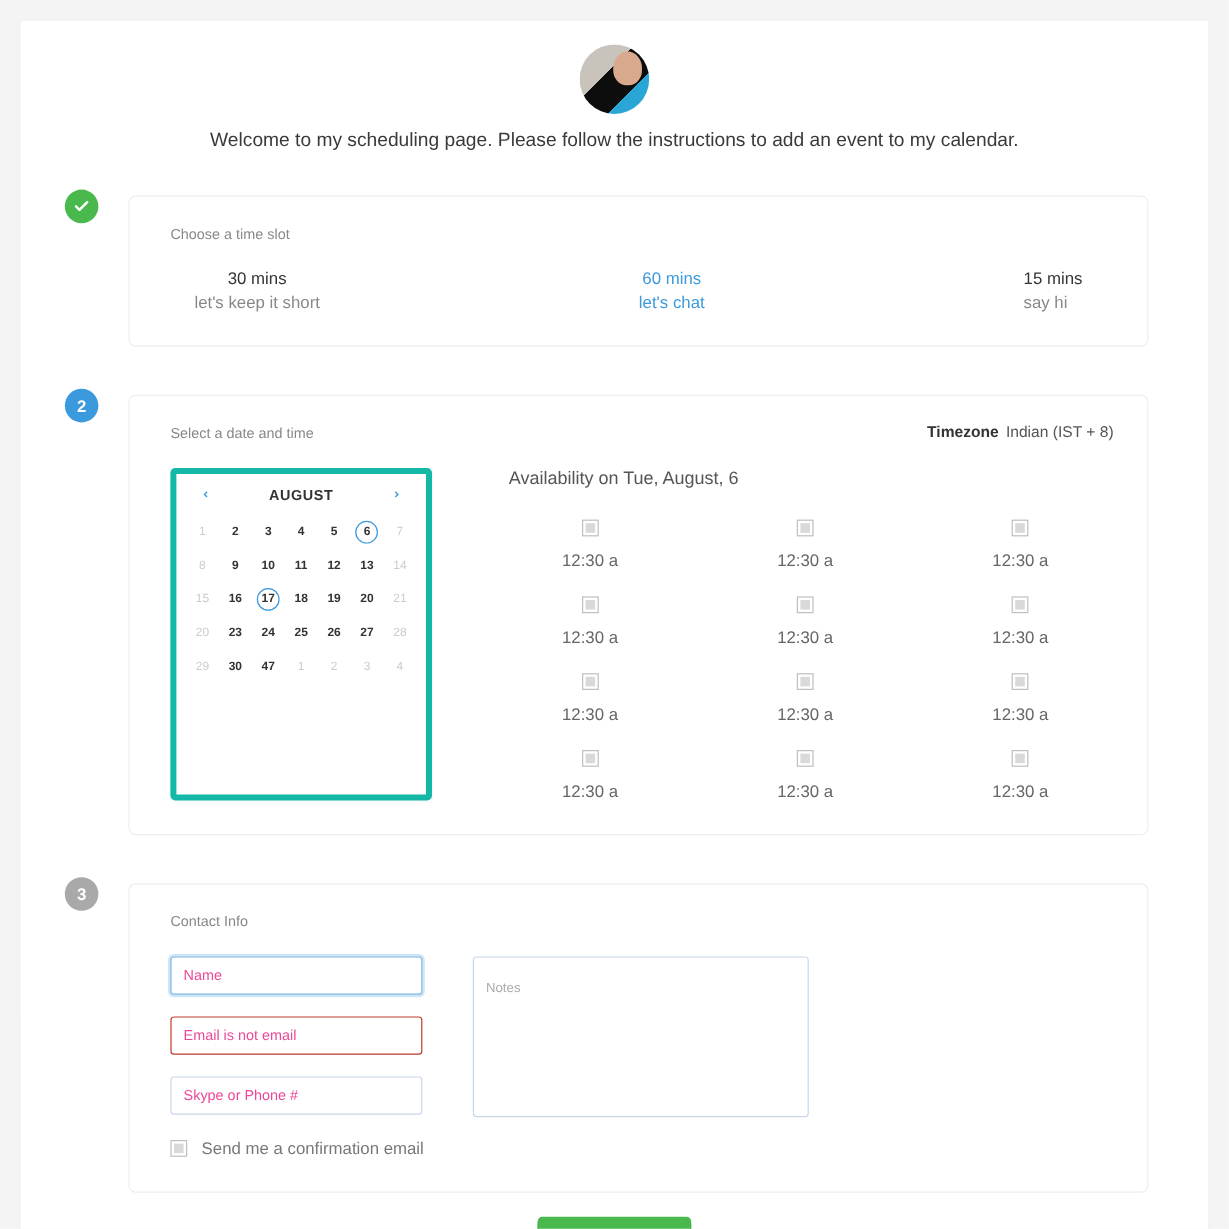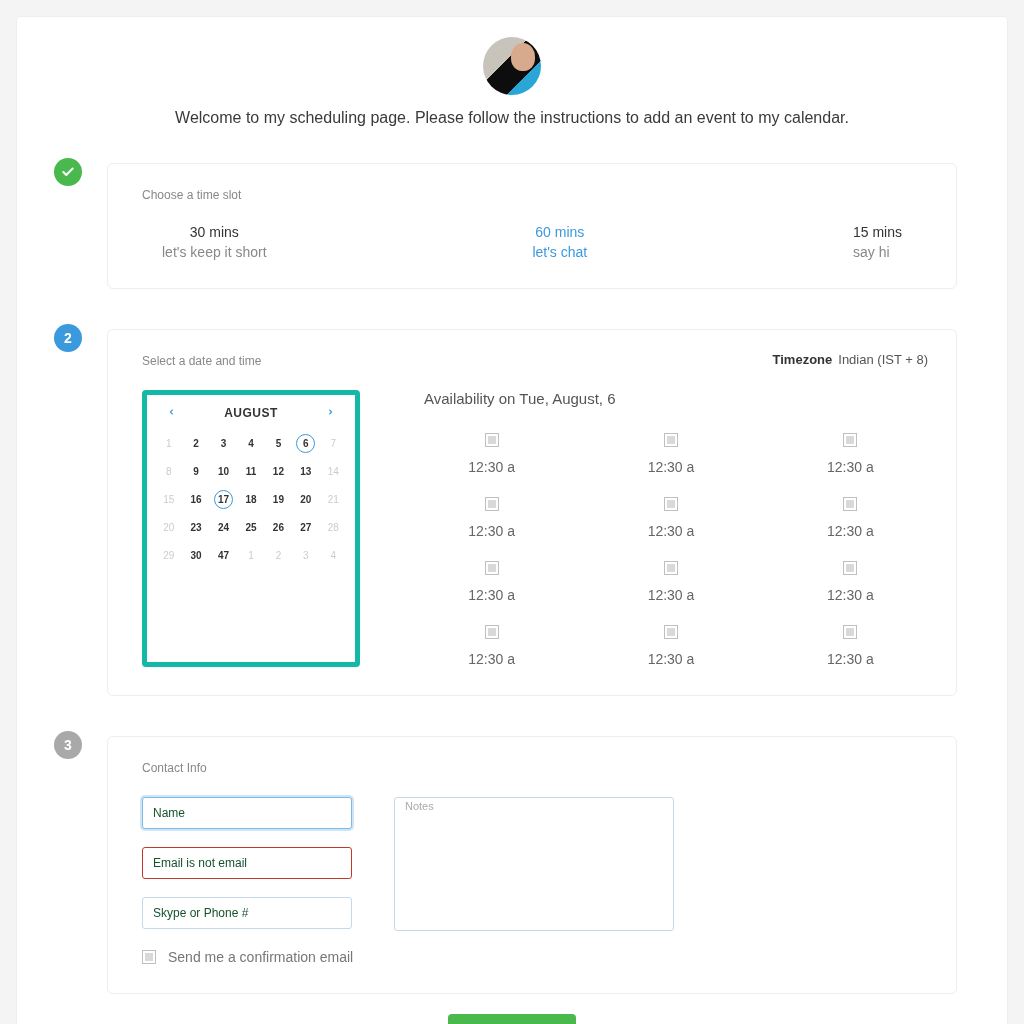--- a/index.html
+++ b/index.html
@@ -78,27 +78,27 @@
 .time-item{ display:flex; align-items:center; gap:12px; font-size:14px; color:#666; cursor:pointer;flex-direction:column;}
 .chk{
   width:14px; height:14px; border:1px solid #bfbfbf; display:inline-block; position:relative; background:#fff;
 }
 .chk::after{
   content:""; position:absolute; inset:2px; background:#d9d9d9;
 }
 .contact-row{ display:flex; gap:42px; }
 .inputs{ display:flex; flex-direction:column; gap:18px; width:210px;}
 .field{
-  height:32px; border:1px solid #c6d8ea; border-radius:3px; padding:0 10px; font-size:12px; color:#14532d;
+  height:32px; border:1px solid #c6d8ea; border-radius:3px; padding:0 10px; font-size:12px; color:#ec4899;
   display:flex; align-items:center; background:#fff;
 }
 .field.focus{ box-shadow:0 0 0 2px rgba(59,153,221,0.25); border-color:#7fb9e6;}
 .field.error{ border-color:#c0392b; }
 .notes{
-  width:280px; height:134px; border:1px solid #c6d8ea; border-radius:3px; padding:2px 10px; font-size:11px; color:#aaa;
+  width:280px; height:134px; border:1px solid #c6d8ea; border-radius:3px; padding:20px 10px; font-size:11px; color:#aaa;
 }
 .confirm-row{ margin-top:18px; display:flex; align-items:center; gap:12px; color:#777; font-size:14px;}
 .btn{
   display:block; margin: -4px auto 0; background:#49b94e; color:#fff; font-weight:700;
   border:none; border-radius:4px; padding:12px 26px; font-size:20px; cursor:pointer;
   box-shadow: 0 2px 0 #3aa040;
 }
 </style>
 </head>
 <body>

